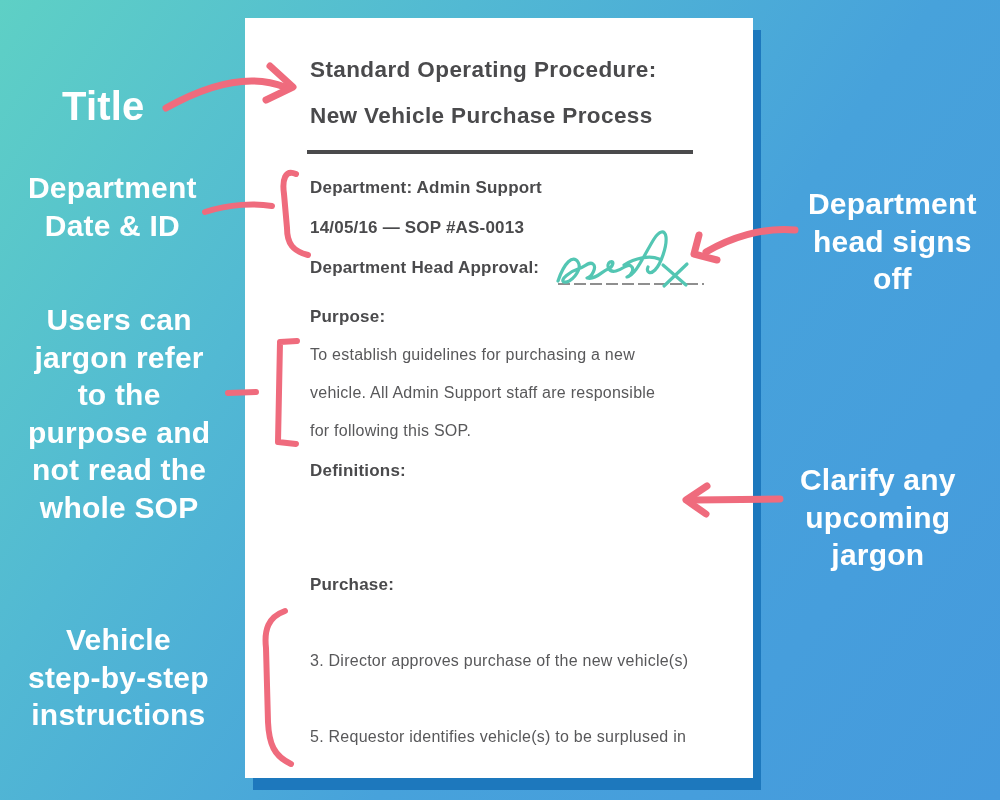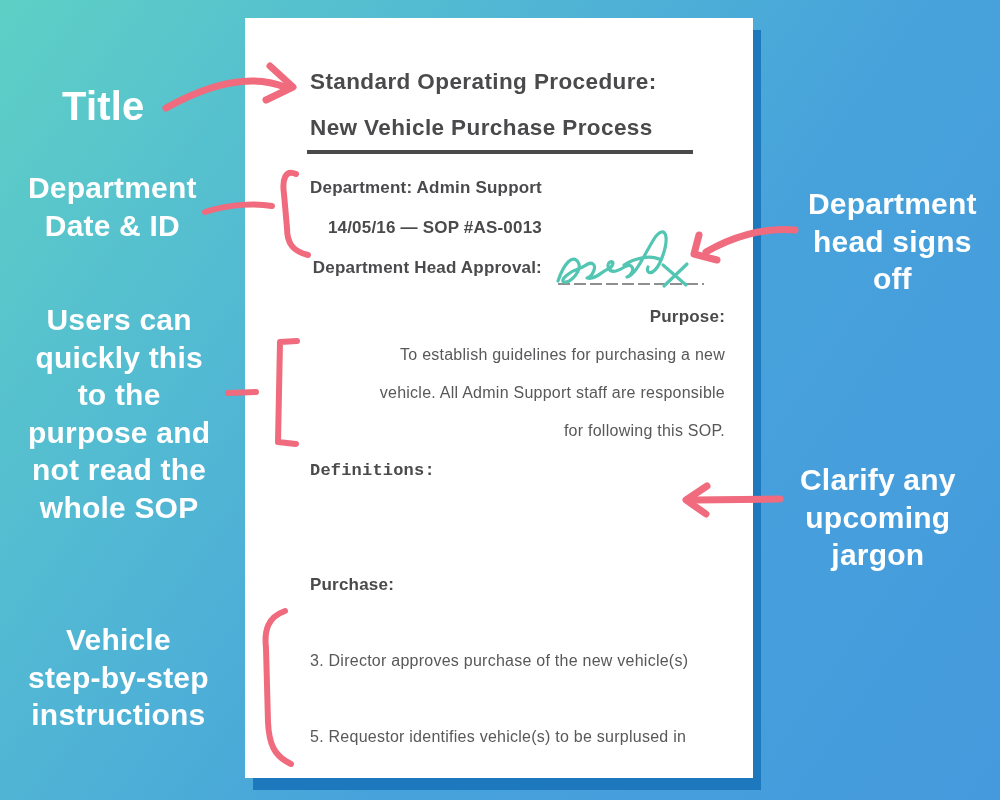--- a/index.html
+++ b/index.html
@@ -10,36 +10,36 @@
     background:linear-gradient(125deg,#5ed0c5 0%,#52b9d3 30%,#47a2db 60%,#459add 100%);
     font-family:"Liberation Sans","DejaVu Sans",sans-serif;
   }
   
   .doc{
     position:absolute;left:245px;top:18px;width:508px;height:760px;
     background:#ffffff;
     box-shadow:8px 12px 0 0 #1d78bd;
   }
   .doc-title{
-    position:absolute;left:65px;top:41px;
+    position:absolute;left:65px;top:29px;
     font-size:22.5px;font-weight:bold;color:#4a4a4c;
     line-height:46px;letter-spacing:0.4px;white-space:pre-line;
   }
   .doc-hr{
     position:absolute;left:62px;top:132px;width:386px;height:4px;
     background:#4a4a4c;
   }
   .doc-meta{
     position:absolute;left:65px;top:150px;
     font-size:17px;font-weight:bold;color:#4a4a4c;
-    line-height:40px;white-space:pre-line;letter-spacing:0.2px;text-align:right;
+    line-height:40px;white-space:pre-line;letter-spacing:0.2px;
   }
   .sec{position:absolute;left:65px;right:28px;}
-  .sec-purpose{top:280px;text-align:right;}
-  .sec-defs{top:434px;font-family:Liberation Mono, monospace;}
+  .sec-purpose{top:280px;}
+  .sec-defs{top:434px;}
   .sec-proc{top:548px;}
   .sec-h{
     font-size:17px;font-weight:bold;color:#4a4a4c;
     line-height:38px;letter-spacing:0.2px;
   }
   .sec-body{
     font-size:16px;color:#58585a;line-height:38px;
     white-space:pre-line;letter-spacing:0.25px;
   }
   
@@ -94,21 +94,21 @@
         <div></div>
         
       </div>
     </div>
   </div>
 
   <div class="note note-title">Title</div>
   <div class="note note-dept">Department
 Date &amp; ID</div>
   <div class="note note-purpose">Users can
-quickly this
+jargon refer
 to the
 purpose and
 not read the
 whole SOP</div>
   <div class="note note-steps">Vehicle
 step-by-step
 instructions</div>
   <div class="note note-sign">Department
 head signs
 off</div>

